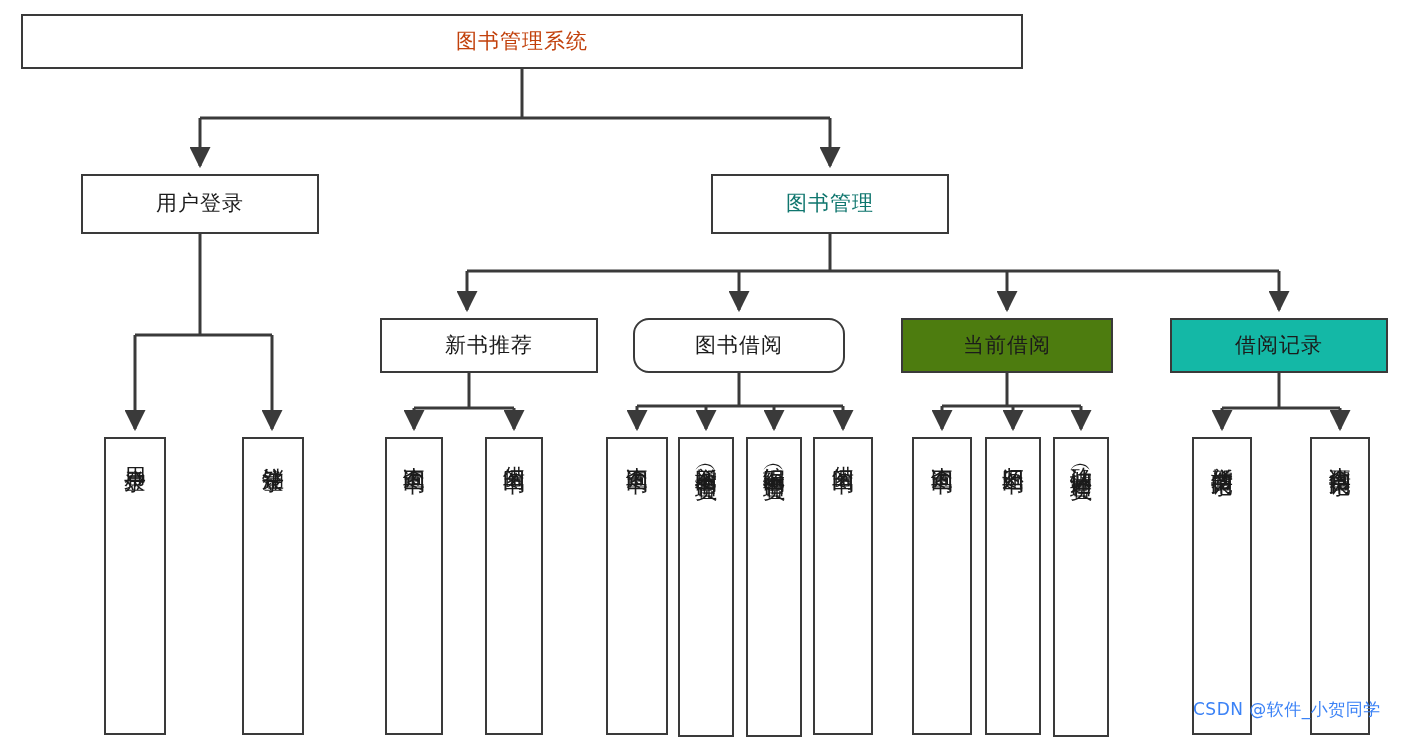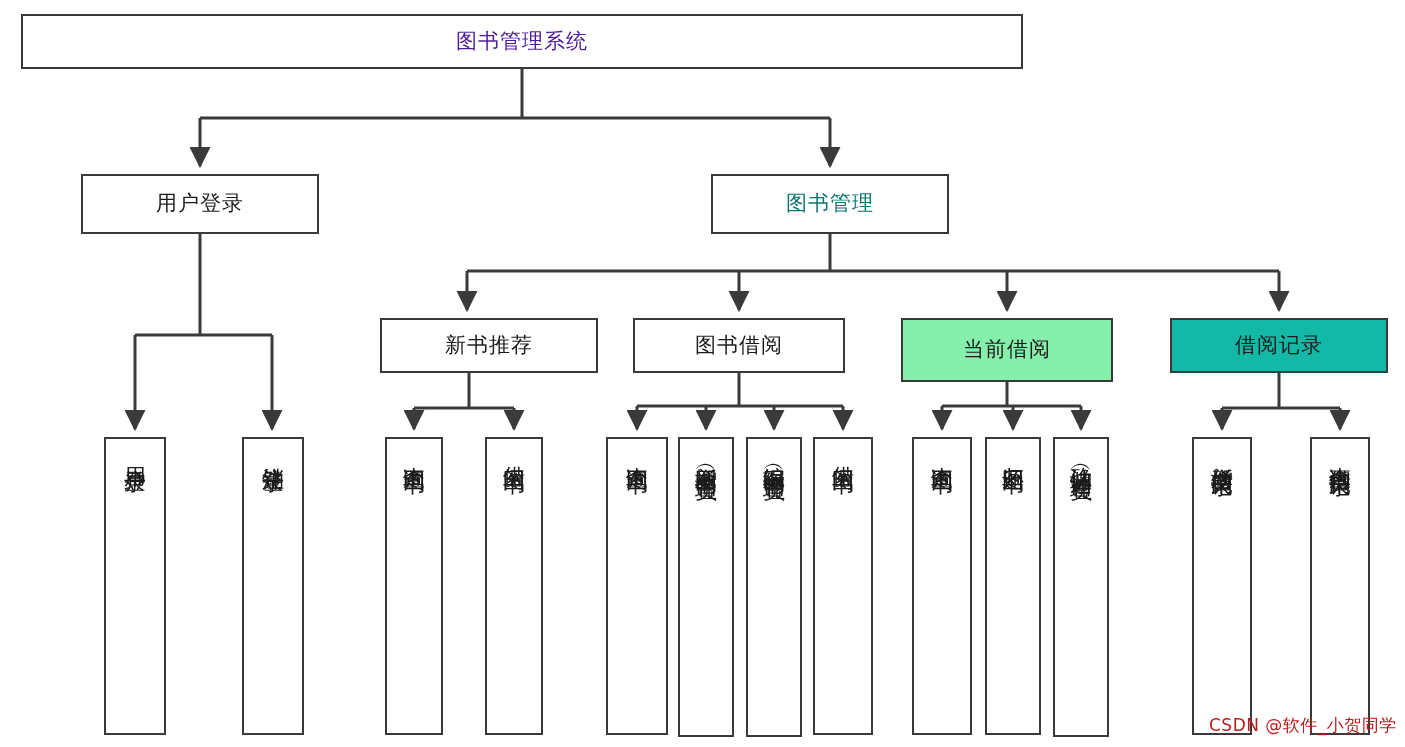--- a/index.html
+++ b/index.html
@@ -118,38 +118,38 @@
       <path d="M 1013 406 L 1013 429" marker-end="url(#arrow)"></path>
       <path d="M 1081 406 L 1081 429" marker-end="url(#arrow)"></path>
 
       <path d="M 1279 373 L 1279 408"></path>
       <path d="M 1222 408 L 1340 408"></path>
       <path d="M 1222 408 L 1222 429" marker-end="url(#arrow)"></path>
       <path d="M 1340 408 L 1340 429" marker-end="url(#arrow)"></path>
     </g>
   </svg>
 
-  <div class="node h" style="left: 21px; top: 14px; width: 1002px; height: 55px; border-color: rgb(58, 58, 58); background: rgb(255, 255, 255); color: #4c1d95;">
+  <div class="node h" style="left: 21px; top: 14px; width: 1002px; height: 55px; border-color: rgb(58, 58, 58); background: rgb(255, 255, 255); color: #c2410c;">
     <span class="label">图书管理系统</span>
   </div>
 
   <div class="node h" style="left: 81px; top: 174px; width: 238px; height: 60px; border-color: rgb(58, 58, 58); background: rgb(255, 255, 255); color: rgb(27, 27, 27);">
     <span class="label">用户登录</span>
   </div>
   <div class="node h" style="left: 711px; top: 174px; width: 238px; height: 60px; border-color: rgb(58, 58, 58); background: rgb(255, 255, 255); color: #0f766e;">
     <span class="label">图书管理</span>
   </div>
 
   <div class="node h" style="left: 360px; top: 318px; width: 218px; height: 55px; border-color: rgb(58, 58, 58); background: rgb(255, 255, 255); color: rgb(27, 27, 27); margin-left: 20px;">
     <span class="label">新书推荐</span>
   </div>
-  <div class="node h" style="left: 633px; top: 318px; width: 212px; height: 55px; border-color: rgb(58, 58, 58); background: rgb(255, 255, 255); color: rgb(27, 27, 27);">
+  <div class="node h" style="left: 633px; top: 318px; width: 212px; height: 55px; border-color: rgb(58, 58, 58); background: rgb(255, 255, 255); color: rgb(27, 27, 27); border-radius: 16px;">
     <span class="label">图书借阅</span>
   </div>
-  <div class="node h" style="left: 901px; top: 318px; width: 212px; height: 64px; border-color: rgb(58, 58, 58); background: #86efac; color: rgb(27, 27, 27);">
+  <div class="node h" style="left: 901px; top: 318px; width: 212px; height: 55px; border-color: rgb(58, 58, 58); background: #4d7c0f; color: rgb(27, 27, 27);">
     <span class="label">当前借阅</span>
   </div>
   <div class="node h" style="left: 1170px; top: 318px; width: 218px; height: 55px; border-color: rgb(58, 58, 58); background: #14b8a6; color: rgb(27, 27, 27);">
     <span class="label">借阅记录</span>
   </div>
 
   <div class="node v" style="left: 104px; top: 437px; width: 62px; height: 298px; border-color: rgb(58, 58, 58); background: rgb(255, 255, 255); color: rgb(27, 27, 27);">
     <span class="label">用户登录</span>
   </div>
   <div class="node v" style="left: 242px; top: 437px; width: 62px; height: 298px; border-color: rgb(58, 58, 58); background: rgb(255, 255, 255); color: rgb(27, 27, 27);">
@@ -182,15 +182,15 @@
   <div class="node v tall" style="left: 1053px; top: 437px; width: 56px; height: 300px; border-color: rgb(58, 58, 58); background: rgb(255, 255, 255); color: rgb(27, 27, 27);">
     <span class="label">确认归还（管理员）</span>
   </div>
   <div class="node v" style="left: 1192px; top: 437px; width: 60px; height: 298px; border-color: rgb(58, 58, 58); background: rgb(255, 255, 255); color: rgb(27, 27, 27);">
     <span class="label">新增借阅记录</span>
   </div>
   <div class="node v" style="left: 1310px; top: 437px; width: 60px; height: 298px; border-color: rgb(58, 58, 58); background: rgb(255, 255, 255); color: rgb(27, 27, 27);">
     <span class="label">查询借阅记录</span>
   </div>
 
-  <div class="watermark" style="left: 1193px; top: 714px; color: #b91c1c; padding-left: 16px;">CSDN @软件_小贺同学</div>
+  <div class="watermark" style="left: 1193px; top: 698px; color: #3b82f6;">CSDN @软件_小贺同学</div>
 
 </div>
 
 </body></html>

